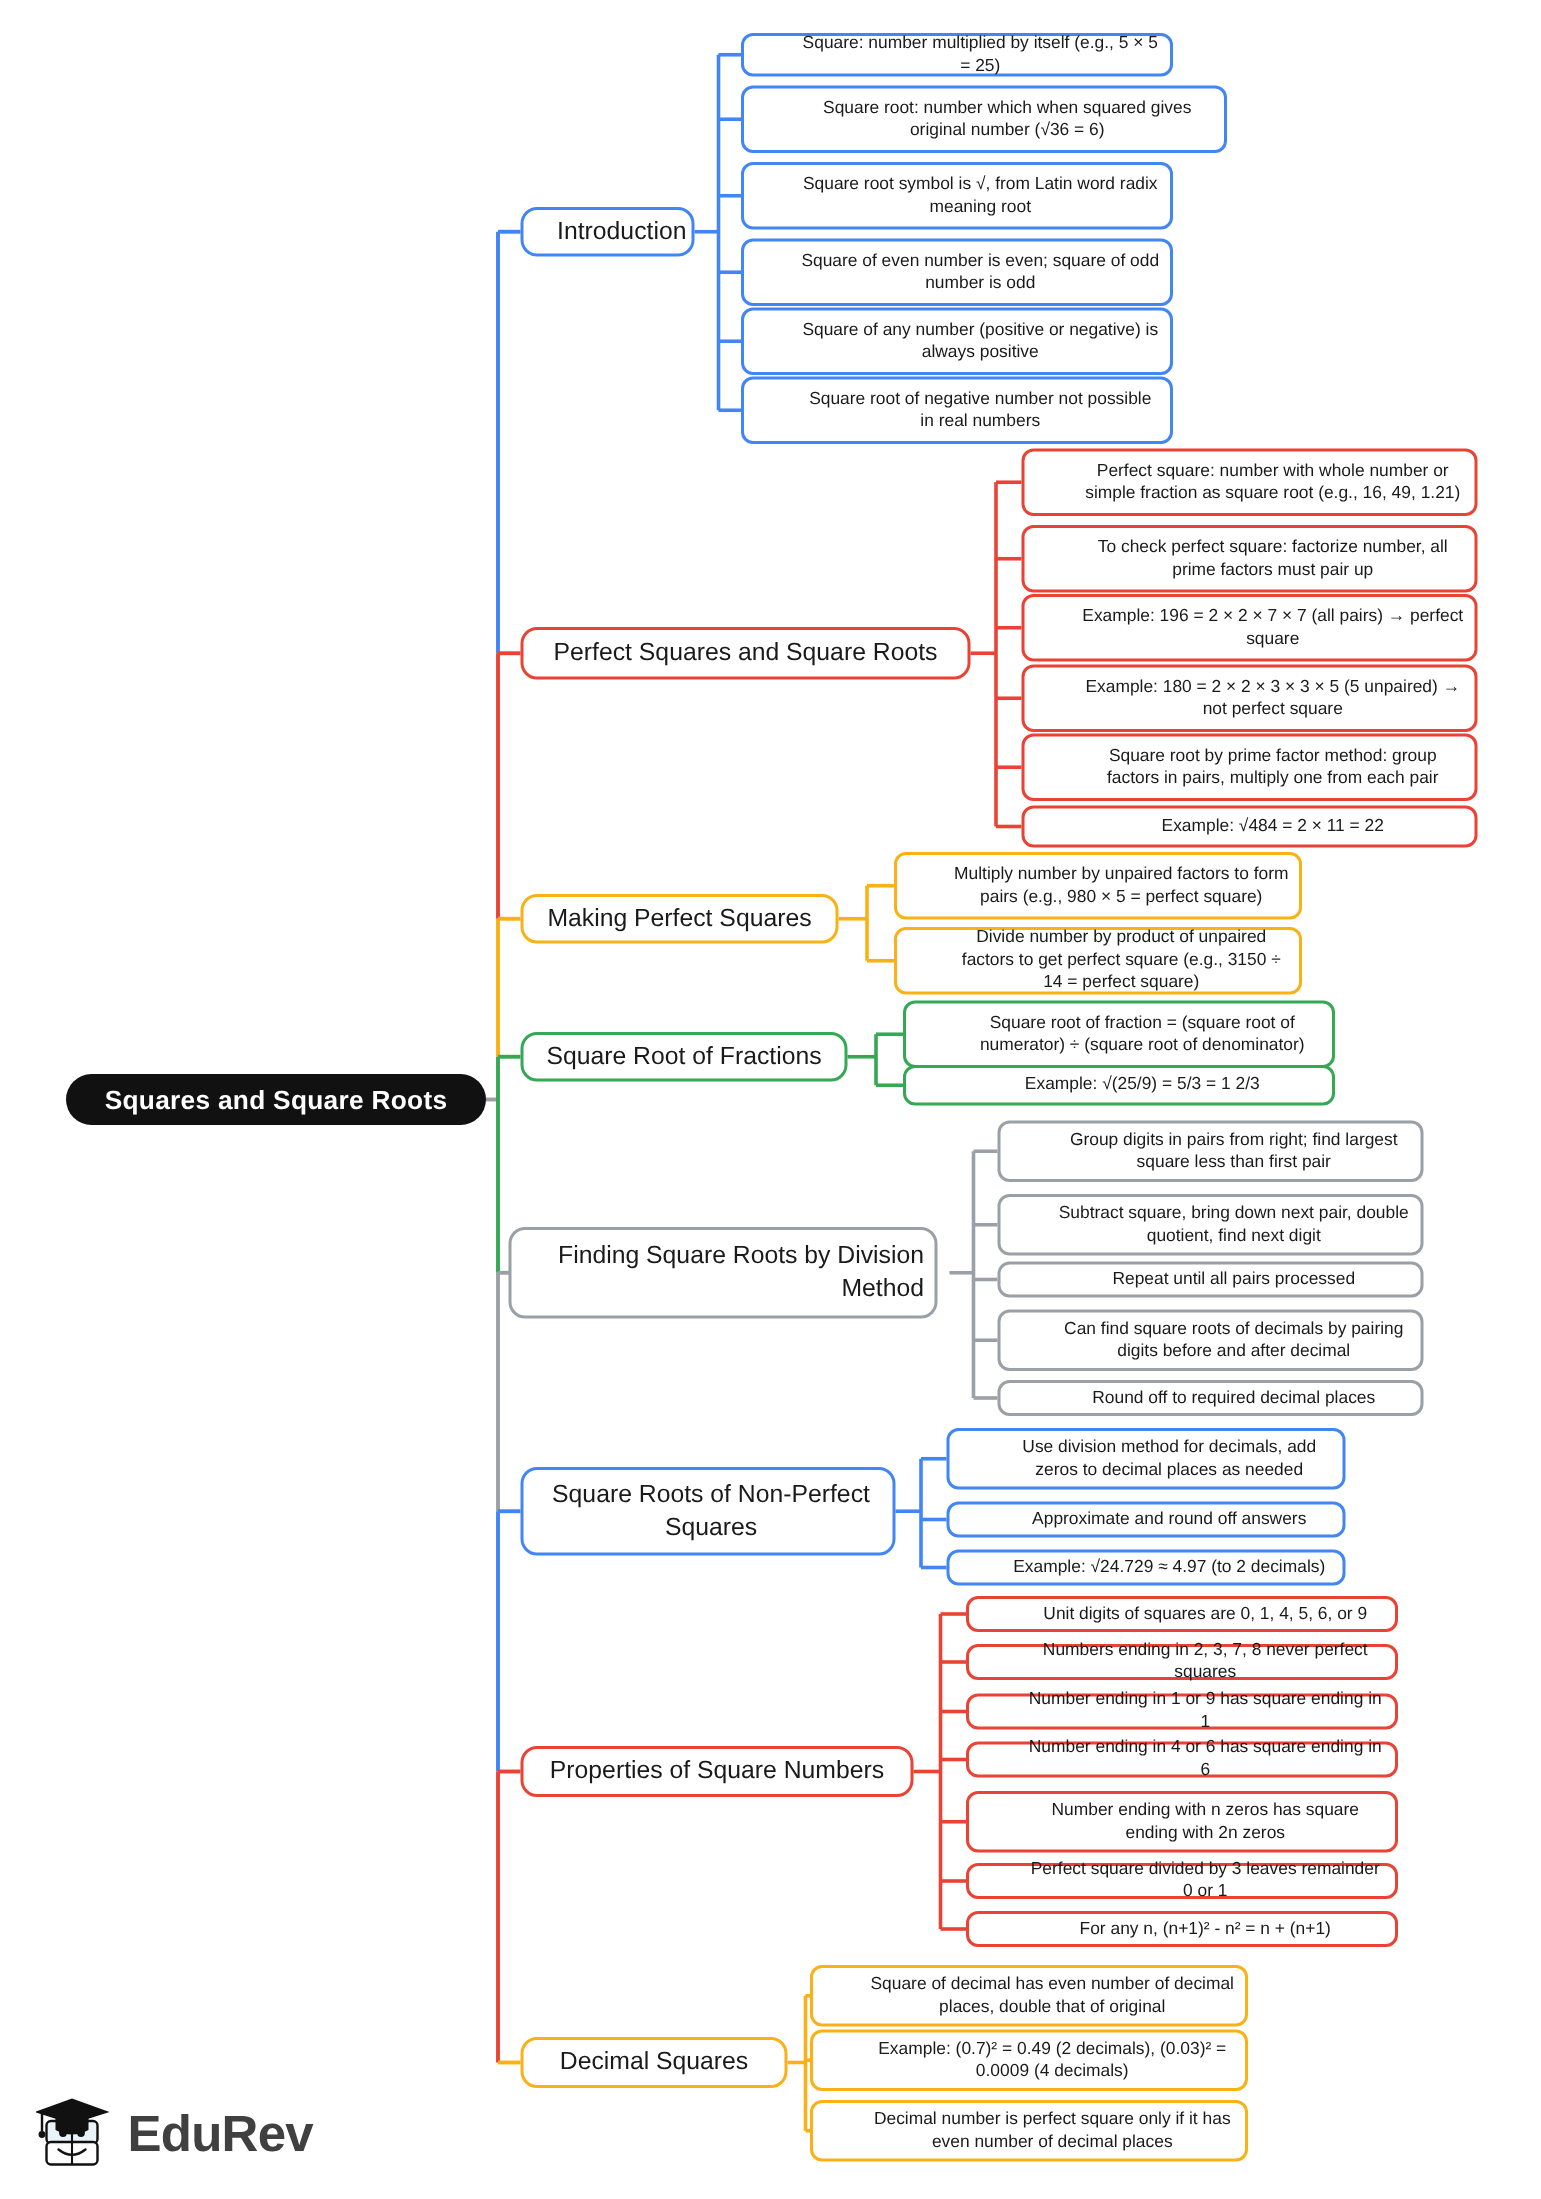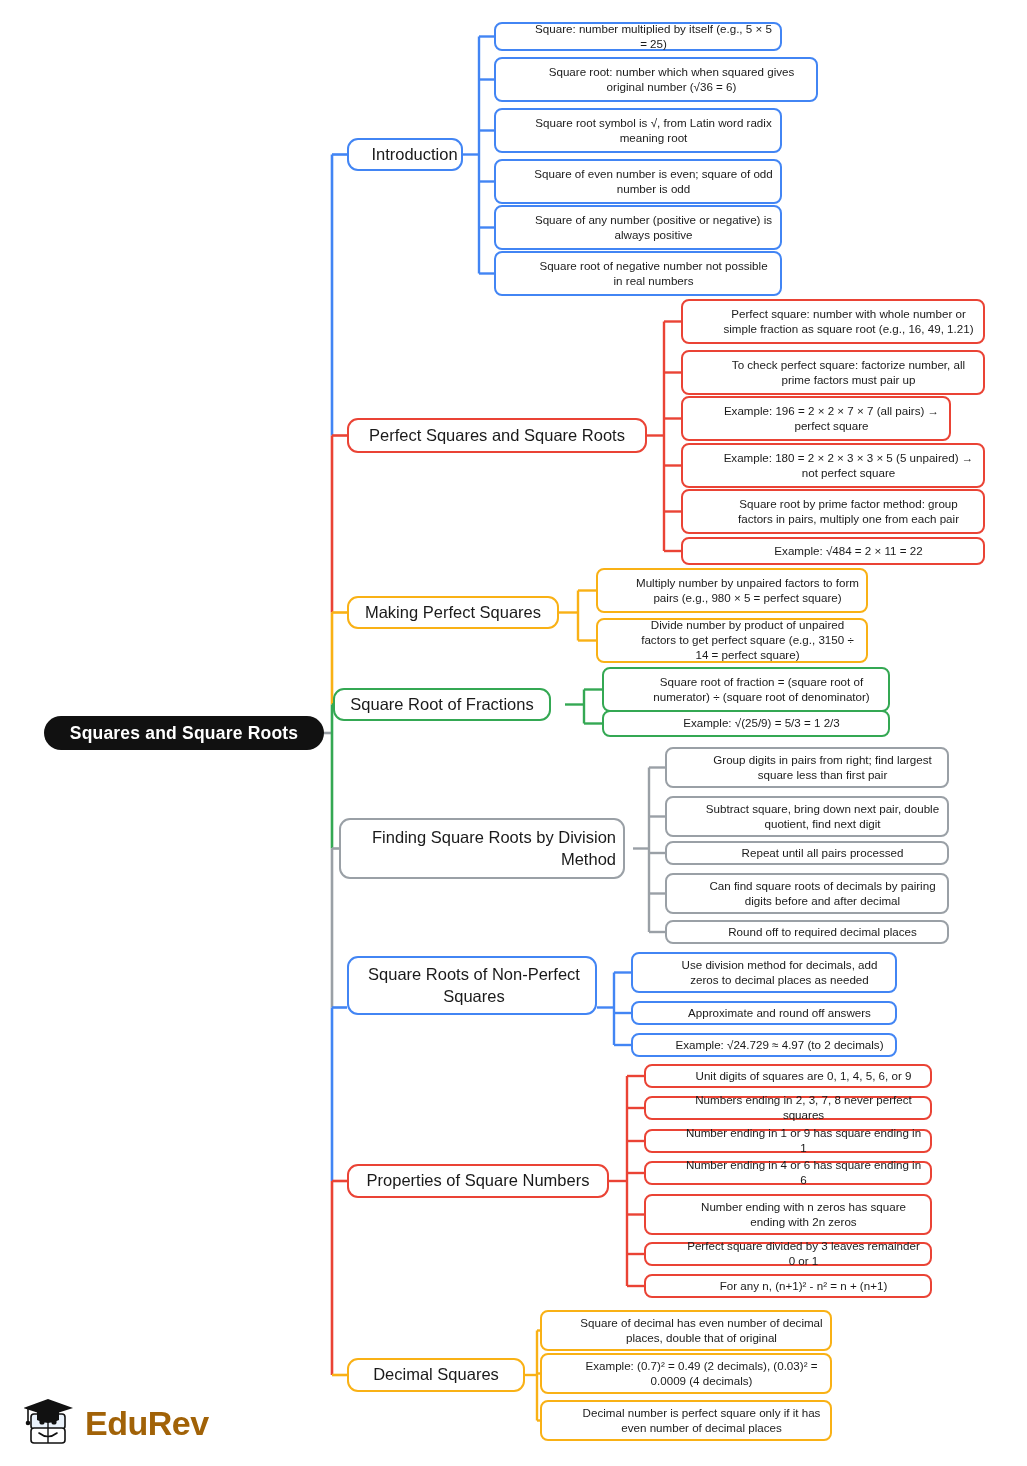--- a/index.html
+++ b/index.html
@@ -20,21 +20,21 @@
   .root{
     background:#111111;border:none;border-radius:17px;
     color:#ffffff;font-weight:bold;font-size:17.5px;letter-spacing:.2px;
   }
   .branch{font-size:16.5px;border-radius:11px;}
   .leaf{font-size:11.6px;border-radius:8px;padding-left:38px;}
 
   
   #logo{position:absolute;left:24px;top:1392px;width:230px;height:62px;
         display:flex;align-items:center;gap:9px;}
-  #logo .logotext{font-size:34px;font-weight:bold;color:#a16207;letter-spacing:-.5px;
+  #logo .logotext{font-size:34px;font-weight:bold;color:#404040;letter-spacing:-.5px;
         font-family:"Liberation Sans", sans-serif;text-align:right;}
 </style>
 </head>
 <body>
 
 <svg id="map" viewBox="0 0 1027 1466" xmlns="http://www.w3.org/2000/svg">
     <path d="M324 733 H332" fill="none" stroke="#9aa0a6" stroke-width="2.6" stroke-linecap="butt" stroke-linejoin="miter"></path>
     <path d="M332 154.5 V435.5" fill="none" stroke="#4285f4" stroke-width="2.6" stroke-linecap="butt" stroke-linejoin="miter"></path>
     <path d="M332 435.5 V612.5" fill="none" stroke="#ea4335" stroke-width="2.6" stroke-linecap="butt" stroke-linejoin="miter"></path>
     <path d="M332 612.5 V704.5" fill="none" stroke="#f9b115" stroke-width="2.6" stroke-linecap="butt" stroke-linejoin="miter"></path>
@@ -129,42 +129,42 @@
     </div>
     <div class="node branch" style="left: 347px; top: 418px; width: 300px; height: 35px; border-color: rgb(234, 67, 53);">
       <span>Perfect Squares and Square Roots</span>
     </div>
     <div class="node leaf" style="left: 681px; top: 299px; width: 304px; height: 45px; border-color: rgb(234, 67, 53);">
       <span>Perfect square: number with whole number or simple fraction as square root (e.g., 16, 49, 1.21)</span>
     </div>
     <div class="node leaf" style="left: 681px; top: 350px; width: 304px; height: 45px; border-color: rgb(234, 67, 53);">
       <span>To check perfect square: factorize number, all prime factors must pair up</span>
     </div>
-    <div class="node leaf" style="left: 681px; top: 396px; width: 270px; height: 45px; border-color: rgb(234, 67, 53);">
+    <div class="node leaf" style="left: 681px; top: 396px; width: 304px; height: 45px; border-color: rgb(234, 67, 53);">
       <span>Example: 196 = 2 × 2 × 7 × 7 (all pairs) → perfect square</span>
     </div>
     <div class="node leaf" style="left: 681px; top: 443px; width: 304px; height: 45px; border-color: rgb(234, 67, 53);">
       <span>Example: 180 = 2 × 2 × 3 × 3 × 5 (5 unpaired) → not perfect square</span>
     </div>
     <div class="node leaf" style="left: 681px; top: 489px; width: 304px; height: 45px; border-color: rgb(234, 67, 53);">
       <span>Square root by prime factor method: group factors in pairs, multiply one from each pair</span>
     </div>
     <div class="node leaf" style="left: 681px; top: 537px; width: 304px; height: 28px; border-color: rgb(234, 67, 53);">
       <span>Example: √484 = 2 × 11 = 22</span>
     </div>
     <div class="node branch" style="left: 347px; top: 596px; width: 212px; height: 33px; border-color: rgb(249, 177, 21);">
       <span>Making Perfect Squares</span>
     </div>
     <div class="node leaf" style="left: 596px; top: 568px; width: 272px; height: 45px; border-color: rgb(249, 177, 21);">
       <span>Multiply number by unpaired factors to form pairs (e.g., 980 × 5 = perfect square)</span>
     </div>
     <div class="node leaf" style="left: 596px; top: 618px; width: 272px; height: 45px; border-color: rgb(249, 177, 21);">
       <span>Divide number by product of unpaired factors to get perfect square (e.g., 3150 ÷ 14 = perfect square)</span>
     </div>
-    <div class="node branch" style="left: 333px; top: 688px; width: 218px; height: 33px; border-color: rgb(52, 168, 83);">
+    <div class="node branch" style="left: 347px; top: 688px; width: 218px; height: 33px; border-color: rgb(52, 168, 83);">
       <span>Square Root of Fractions</span>
     </div>
     <div class="node leaf" style="left: 602px; top: 667px; width: 288px; height: 45px; border-color: rgb(52, 168, 83);">
       <span>Square root of fraction = (square root of numerator) ÷ (square root of denominator)</span>
     </div>
     <div class="node leaf" style="left: 602px; top: 710px; width: 288px; height: 27px; border-color: rgb(52, 168, 83);">
       <span>Example: √(25/9) = 5/3 = 1 2/3</span>
     </div>
     <div class="node branch" style="left: 339px; top: 818px; width: 286px; height: 61px; border-color: rgb(154, 160, 166); text-align: right;">
       <span>Finding Square Roots by Division Method</span>
@@ -177,21 +177,21 @@
     </div>
     <div class="node leaf" style="left: 665px; top: 841px; width: 284px; height: 24px; border-color: rgb(154, 160, 166);">
       <span>Repeat until all pairs processed</span>
     </div>
     <div class="node leaf" style="left: 665px; top: 873px; width: 284px; height: 41px; border-color: rgb(154, 160, 166);">
       <span>Can find square roots of decimals by pairing digits before and after decimal</span>
     </div>
     <div class="node leaf" style="left: 665px; top: 920px; width: 284px; height: 24px; border-color: rgb(154, 160, 166);">
       <span>Round off to required decimal places</span>
     </div>
-    <div class="node branch" style="left: 347px; top: 956px; width: 250px; height: 59px; border-color: rgb(66, 133, 244); padding-left: 11px;">
+    <div class="node branch" style="left: 347px; top: 978px; width: 250px; height: 59px; border-color: rgb(66, 133, 244); padding-left: 11px;">
       <span>Square Roots of Non-Perfect Squares</span>
     </div>
     <div class="node leaf" style="left: 631px; top: 952px; width: 266px; height: 41px; border-color: rgb(66, 133, 244);">
       <span>Use division method for decimals, add zeros to decimal places as needed</span>
     </div>
     <div class="node leaf" style="left: 631px; top: 1001px; width: 266px; height: 24px; border-color: rgb(66, 133, 244);">
       <span>Approximate and round off answers</span>
     </div>
     <div class="node leaf" style="left: 631px; top: 1033px; width: 266px; height: 24px; border-color: rgb(66, 133, 244);">
       <span>Example: √24.729 ≈ 4.97 (to 2 decimals)</span>

